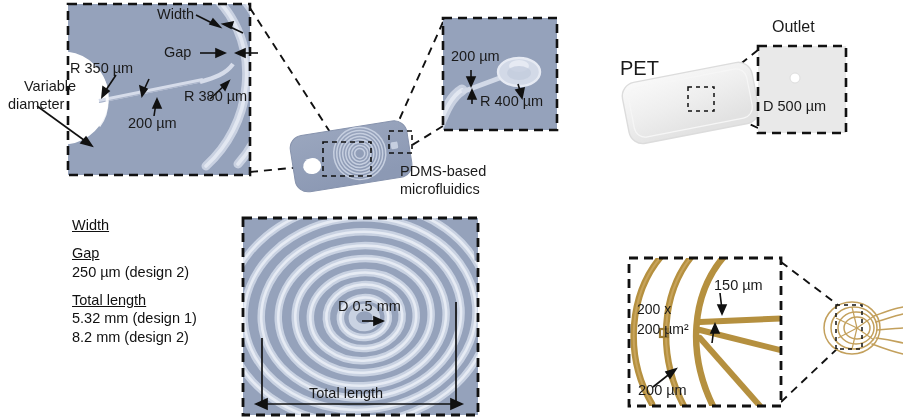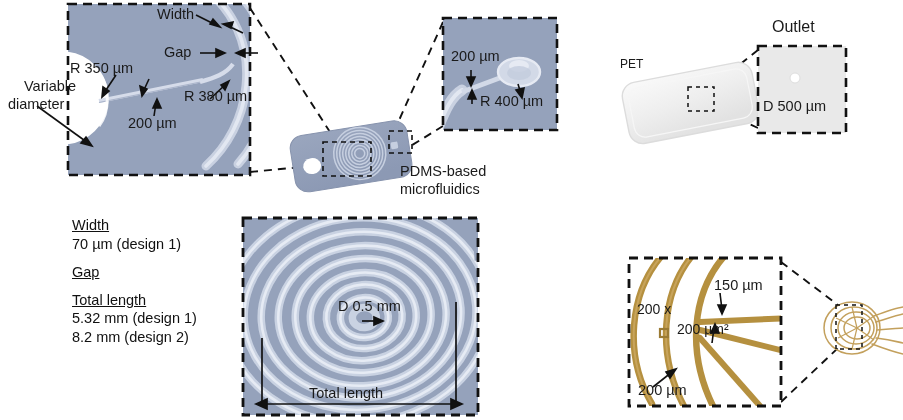--- a/index.html
+++ b/index.html
@@ -282,34 +282,34 @@
 
   <div class="lbl" style="left:400px;top:163px;">PDMS-based</div>
   <div class="lbl" style="left:400px;top:181px;">microfluidics</div>
 
   <div class="lbl" style="left:338px;top:298px;">D 0.5 mm</div>
   <div class="lbl" style="left:309px;top:385px;">Total length</div>
 
   <div class="specs">
     <div class="grp">
       <div class="hd">Width</div>
-      <div>70 µm (design 1)</div>
     </div>
     <div class="grp">
       <div class="hd">Gap</div>
+      <div>250 µm (design 2)</div>
     </div>
     <div class="grp">
       <div class="hd">Total length</div>
       <div>5.32  mm (design 1)</div>
       <div>8.2 mm (design 2)</div>
     </div>
   </div>
 
-  <div class="lbl" style="left:620px;top:57px;font-size:12px;">PET</div>
+  <div class="lbl" style="left:620px;top:57px;font-size:20px;">PET</div>
   <div class="lbl" style="left:772px;top:18px;font-size:16px;">Outlet</div>
   <div class="lbl" style="left:763px;top:98px;">D 500 µm</div>
 
   <div class="lbl small" style="left:637px;top:301px;">200 x</div>
-  <div class="lbl small" style="left:637px;top:321px;padding-left:40px;">200 µm²</div>
+  <div class="lbl small" style="left:637px;top:321px;">200 µm²</div>
   <div class="lbl" style="left:714px;top:277px;text-align:center;">150 µm</div>
   <div class="lbl" style="left:638px;top:382px;">200 µm</div>
 
 </div>
 
 </body></html>

